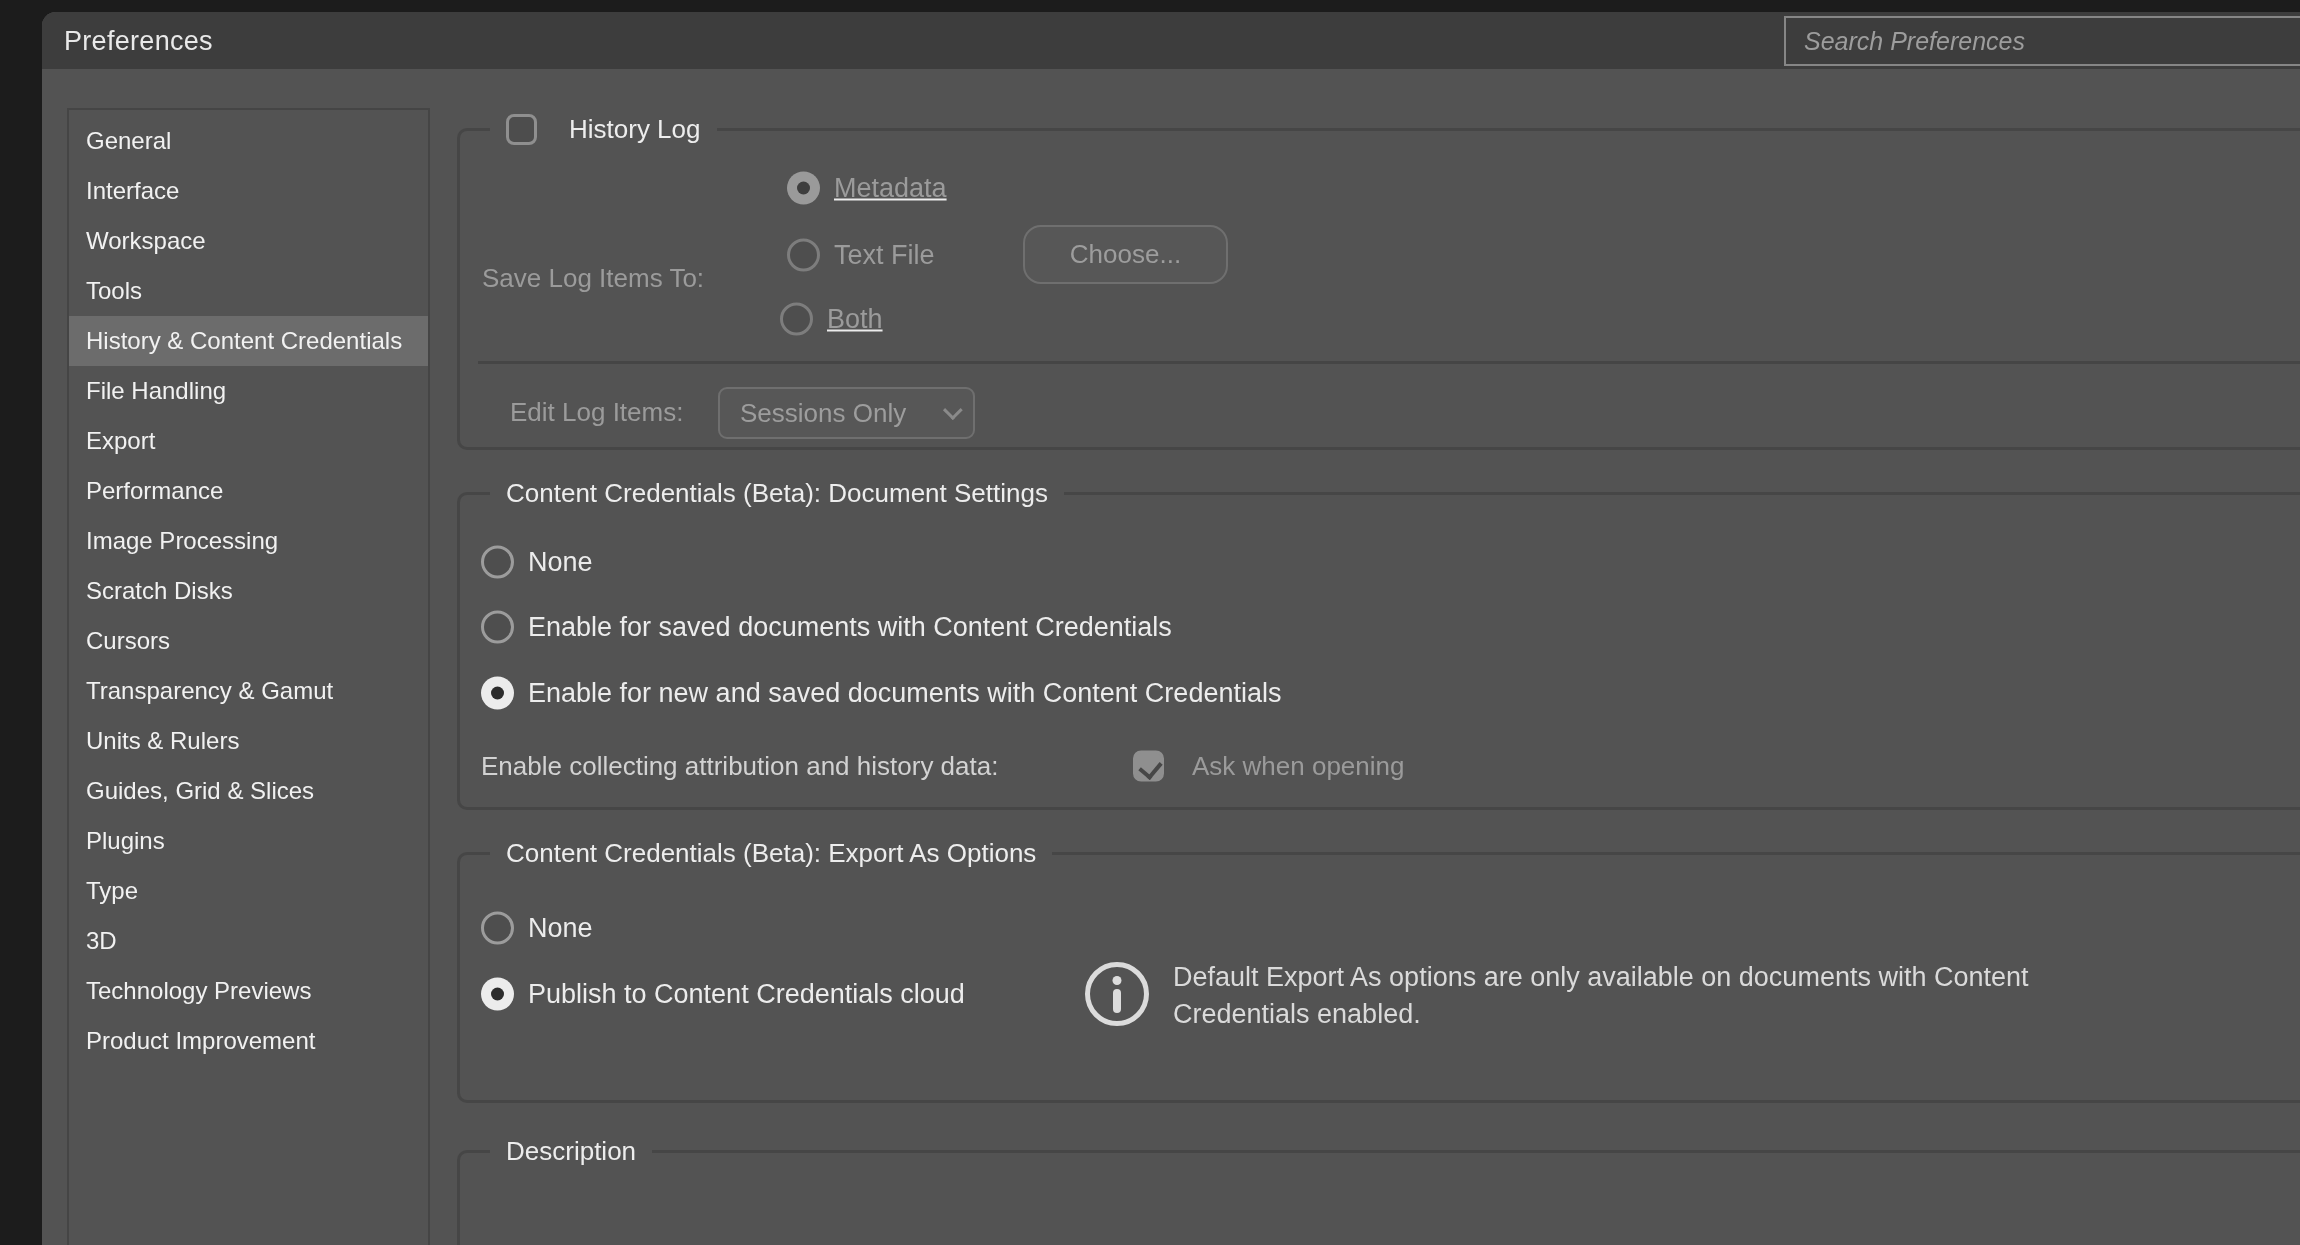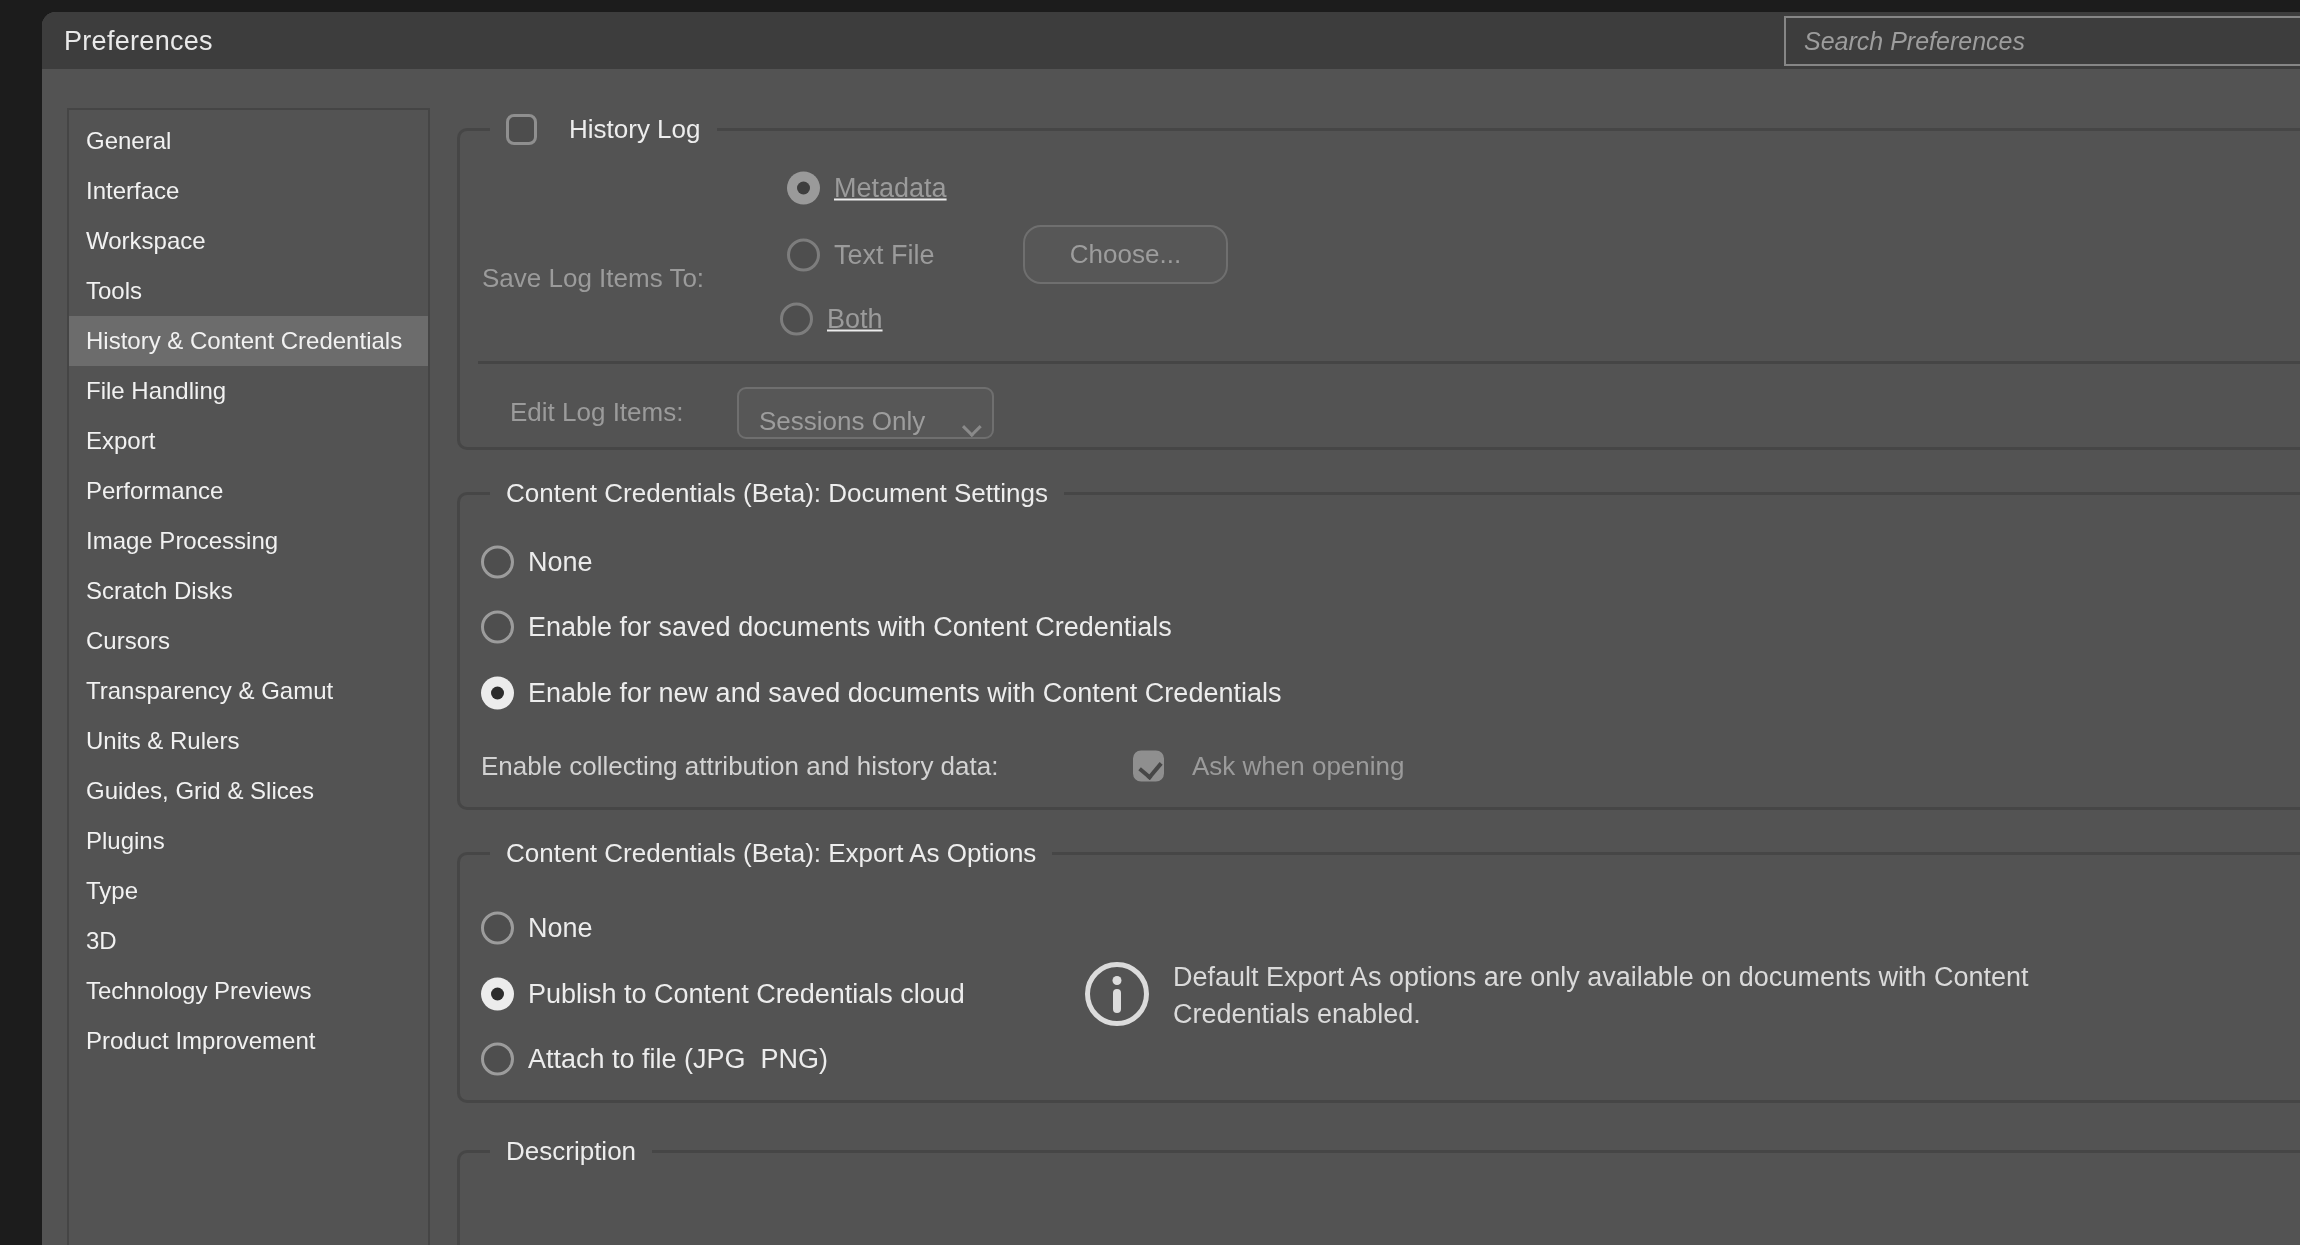--- a/index.html
+++ b/index.html
@@ -176,21 +176,21 @@
       <div class="ctr dim" style="left:320px; top:188px;text-decoration:underline;">
         <div class="radio off dim"></div>
         <span class="lbl dimtx">Both</span>
       </div>
 
       <div class="divider" style="left:18px; right:0; top:230px;"></div>
 
       <div class="ctr" style="left:50px; top:281px;">
         <span class="lbl-s dimtx">Edit Log Items:</span>
       </div>
-      <div class="dropdown" style="left:277px; top:256px;align-items:flex-end;">
+      <div class="dropdown" style="left:258px; top:256px;">
         <span class="dd-value">Sessions Only</span>
         <div class="chev"></div>
       </div>
     </div>
 
     <div class="groupbox gb-docsettings">
       <div class="legend">
         <span>Content Credentials (Beta): Document Settings</span>
       </div>
 
@@ -222,24 +222,20 @@
       </div>
 
       <div class="ctr" style="left:21px; top:73px;">
         <div class="radio off"></div>
         <span class="lbl">None</span>
       </div>
       <div class="ctr" style="left:21px; top:139px;">
         <div class="radio on"></div>
         <span class="lbl">Publish to Content Credentials cloud</span>
       </div>
-      <div class="ctr" style="left:21px; top:204px;">
-        <div class="radio off"></div>
-        <span class="lbl">Attach to file (JPG  PNG)</span>
-      </div>
 
       <div class="info-icon" style="left:625px; top:107px;">
         <div class="info-dot"></div>
         <div class="info-stem"></div>
       </div>
       <div class="info-text" style="left:713px; top:104px;">Default Export As options are only available on documents with Content Credentials enabled.</div>
     </div>
 
     <div class="groupbox gb-description">
       <div class="legend">

